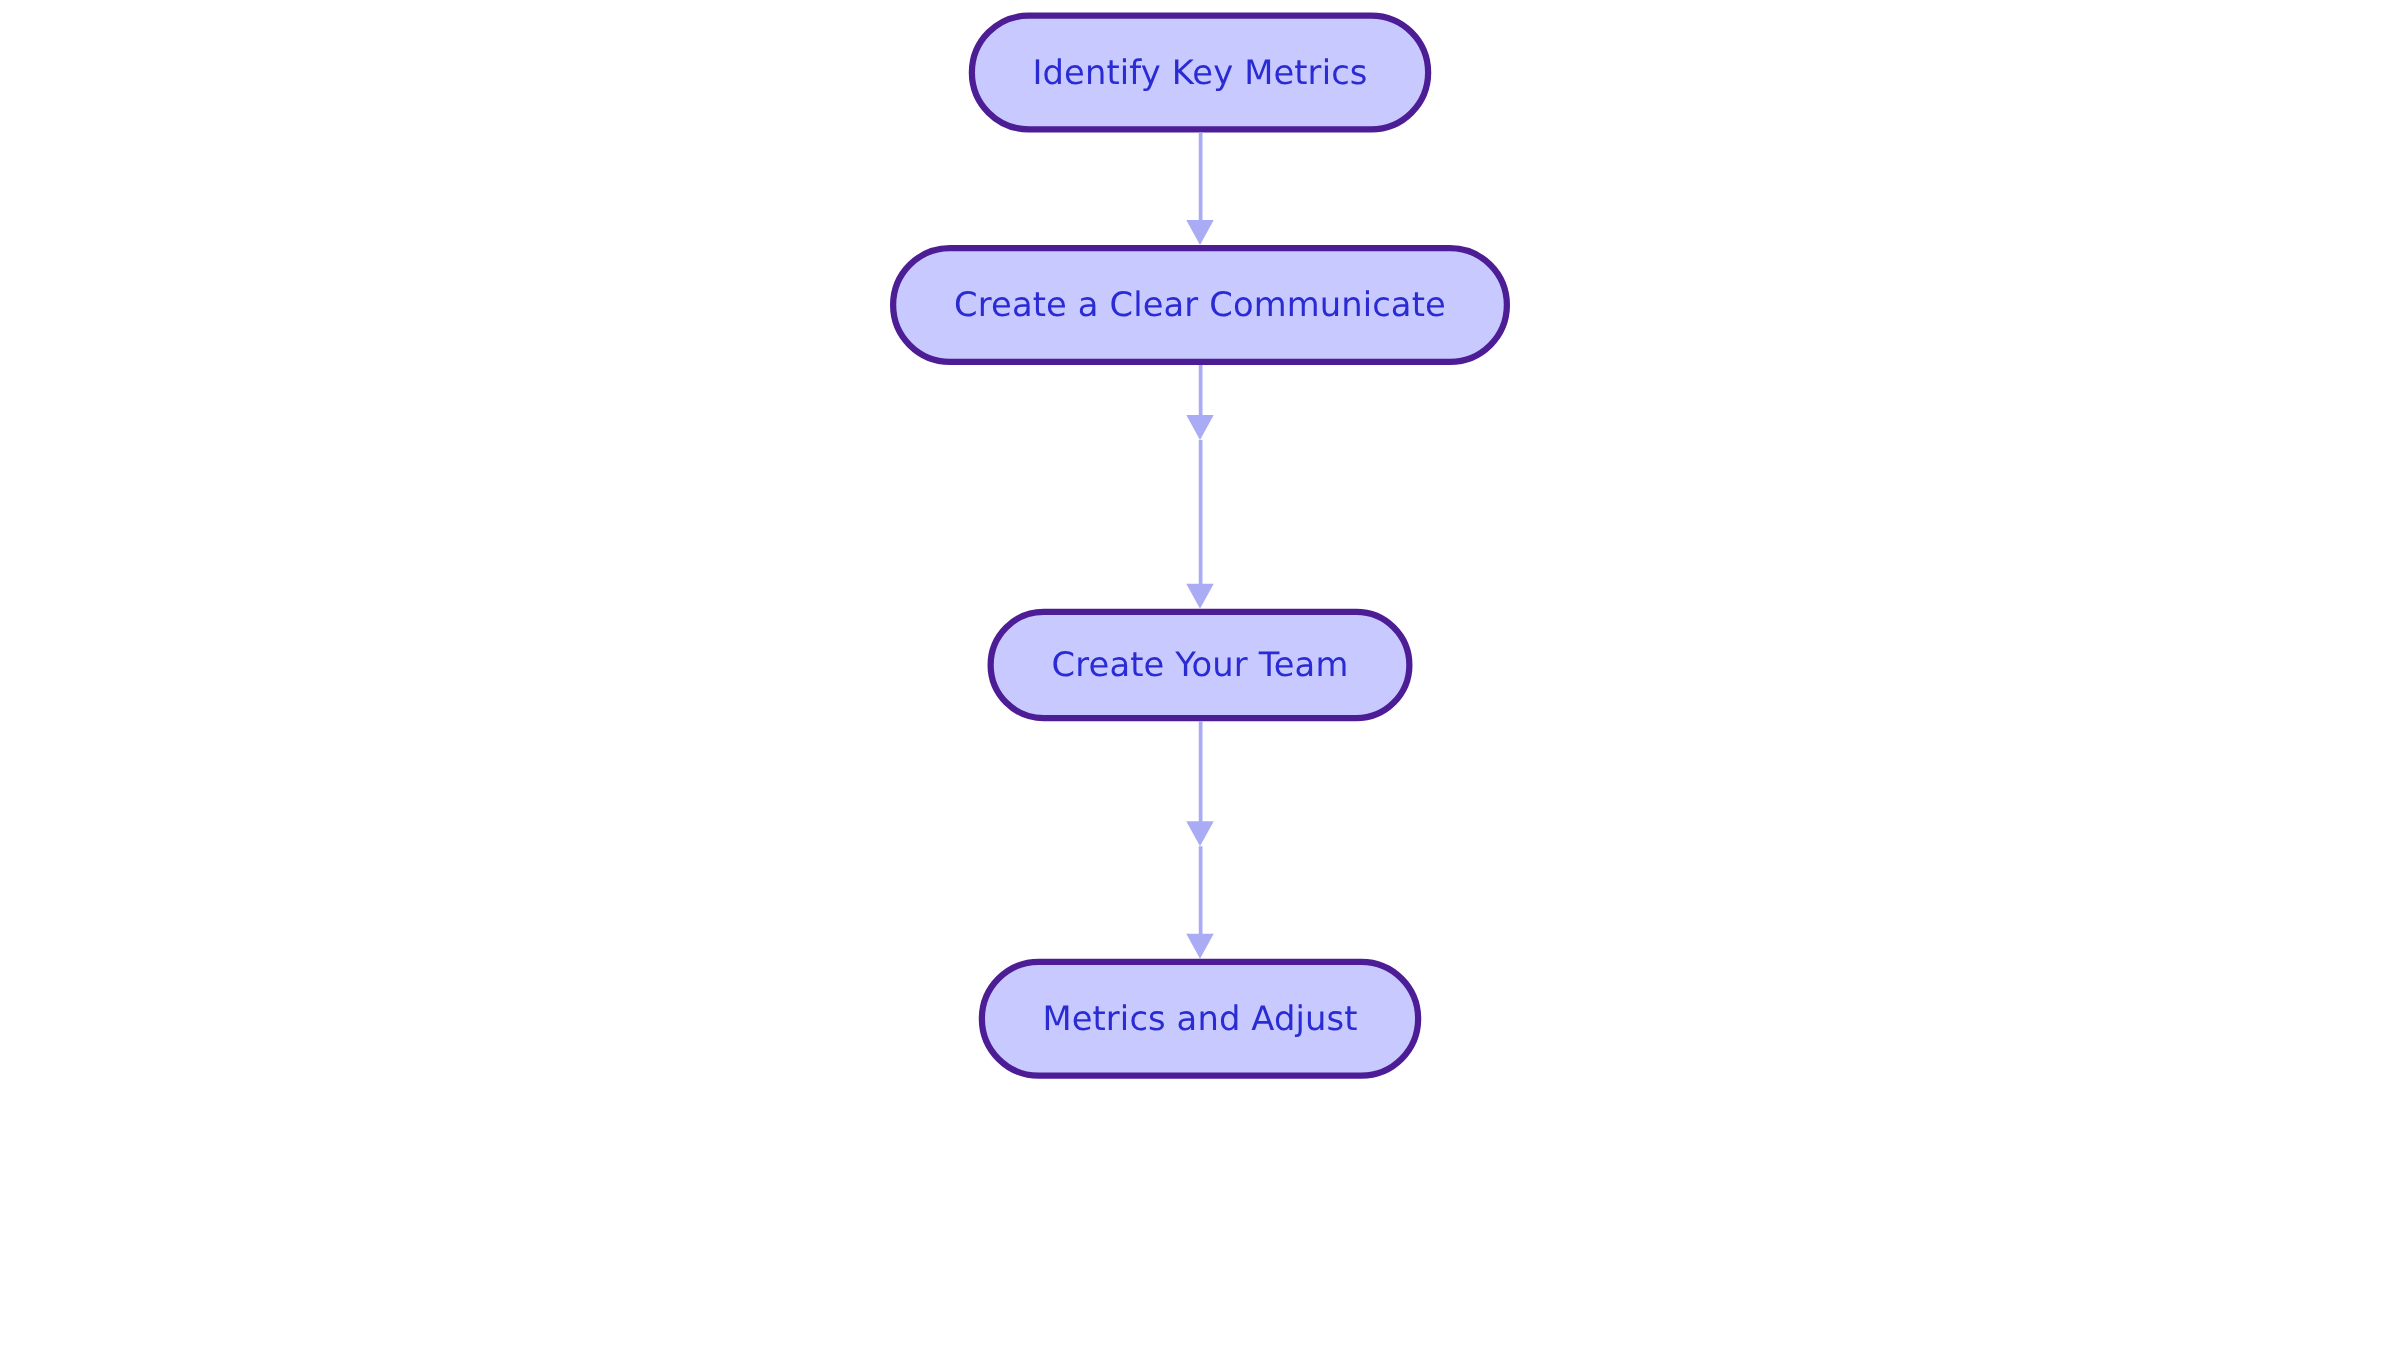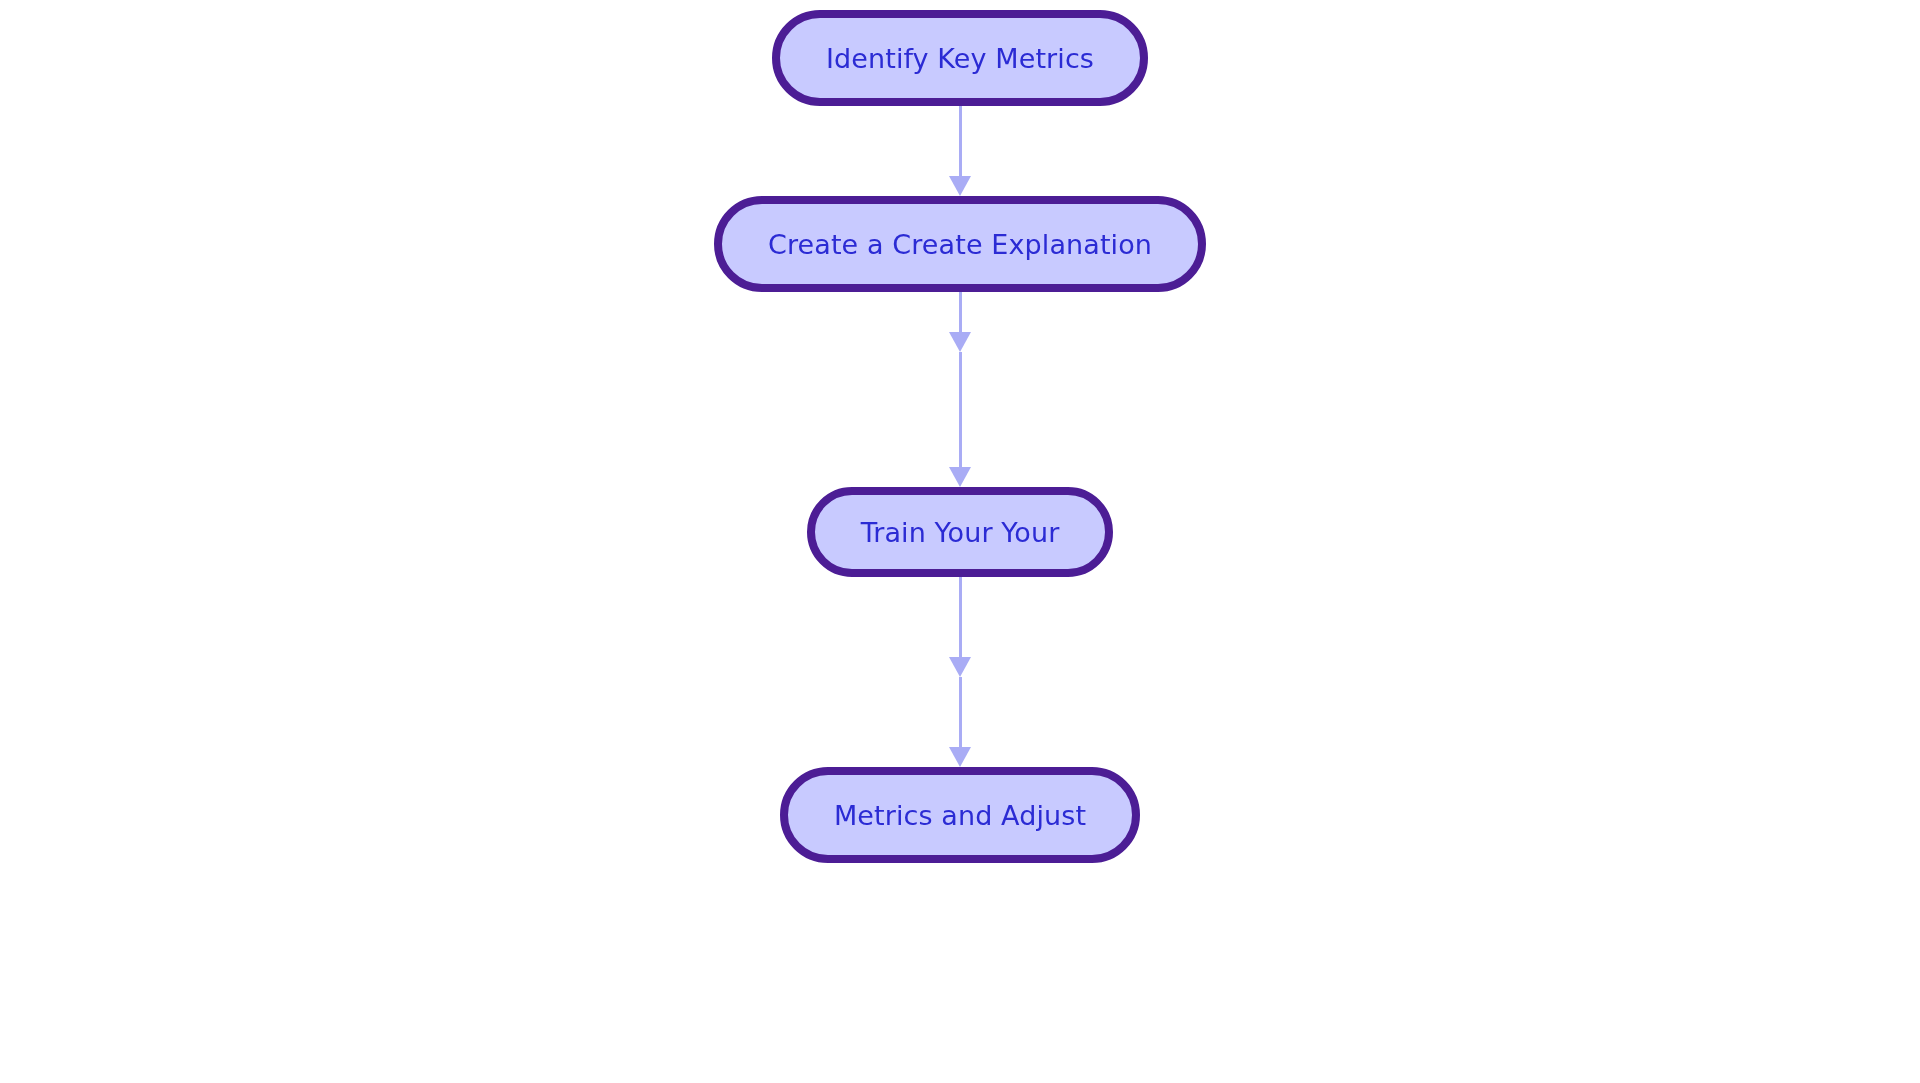--- a/index.html
+++ b/index.html
@@ -34,21 +34,21 @@
     align-items: center;
     justify-content: center;
     flex: 0 0 auto;
   }
   .node {
     box-sizing: border-box;
     display: flex;
     align-items: center;
     justify-content: center;
     background: #c8caff;
-    border: 8px solid #4c1d95;
+    border: 5px solid #4c1d95;
     border-radius: 999px;
     color: #2b2bd4;
     font-size: 27px;
     font-weight: 400;
     letter-spacing: 0.1px;
     line-height: 1;
     white-space: nowrap;
     padding: 0 46px;
     height: 96px;
   }
@@ -91,38 +91,38 @@
       </div>
     </div>
 
     <div class="connector">
       <div class="connector-line"></div>
       <div class="connector-head"></div>
     </div>
 
     <div class="node-row">
       <div class="node">
-        <span class="node-label">Create a Create Explanation</span>
+        <span class="node-label">Create a Clear Communicate</span>
       </div>
     </div>
 
     <div class="connector" style="height:60px;">
       <div class="connector-line"></div>
       <div class="connector-head"></div>
     </div>
 
 
     <div class="connector" style="height:135px;">
       <div class="connector-line"></div>
       <div class="connector-head"></div>
     </div>
 
     <div class="node-row">
       <div class="node" style="height:90px;">
-        <span class="node-label">Train Your Your</span>
+        <span class="node-label">Create Your Team</span>
       </div>
     </div>
 
     <div class="connector" style="height:100px;">
       <div class="connector-line"></div>
       <div class="connector-head"></div>
     </div>
 
 
     <div class="connector" style="height:90px;">

